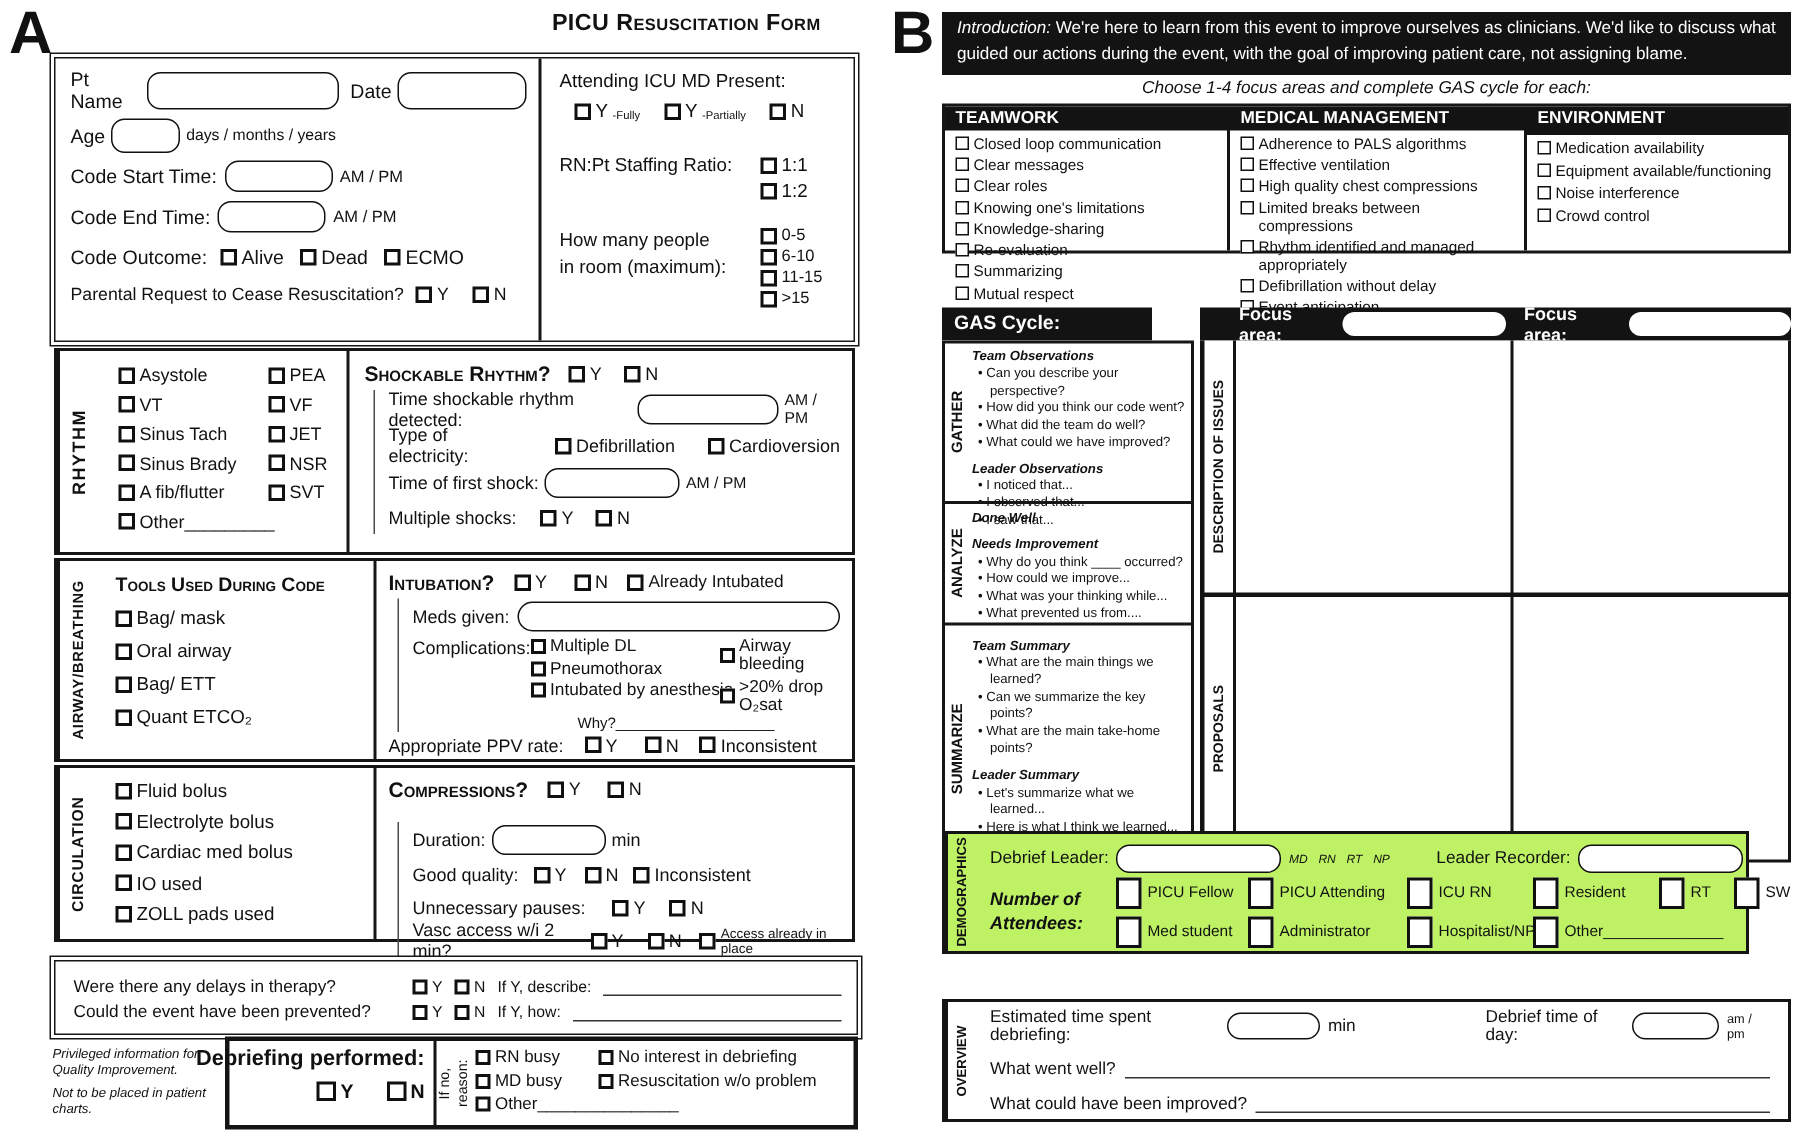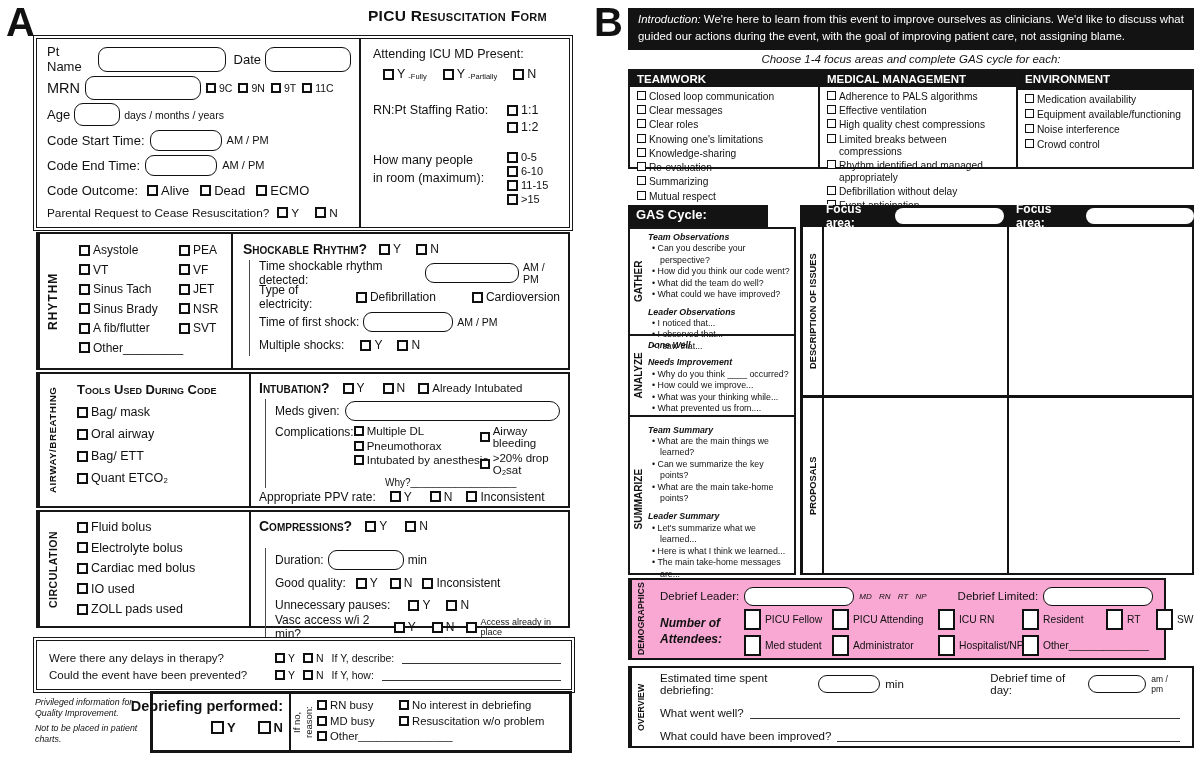--- a/index.html
+++ b/index.html
@@ -45,43 +45,20 @@
   <div class="abs sc" style="left:340px; top:7px; width:235px; text-align:center; font-size:15.5px; font-weight:bold; letter-spacing:.3px;">PICU Resuscitation Form</div>
 
   <div class="abs box dbl" style="left:36px; top:38px; width:534px; height:190px; display:flex;">
     <div class="pa-top-left">
       <div class="row" style="height:32px; gap:4px;">
         <span>Pt Name</span>
         <span class="rinp" style="width:128px; height:25px;"></span>
         <span style="margin-left:4px;">Date</span>
         <span class="rinp" style="width:86px; height:25px;"></span>
       </div>
-      <div class="row" style="height:30px; gap:5px;">
-        <span style="font-size:14.5px;">MRN</span>
-        <span class="rinp" style="width:116px; height:24px;"></span>
-        <span class="ynp" style="gap:6px; font-size:10.5px;">
-
-        <label class="ci">
-              <span class="cb" style="width:10px;height:10px;"></span>
-              <span class="cl">9C</span>
-            </label>
-            <label class="ci">
-              <span class="cb" style="width:10px;height:10px;"></span>
-              <span class="cl">9N</span>
-            </label>
-            <label class="ci">
-              <span class="cb" style="width:10px;height:10px;"></span>
-              <span class="cl">9T</span>
-            </label>
-            <label class="ci">
-              <span class="cb" style="width:10px;height:10px;"></span>
-              <span class="cl">11C</span>
-            </label>
-          </span>
-      </div>
       <div class="row" style="height:28px; gap:4px;">
         <span>Age</span>
         <span class="rinp" style="width:46px; height:23px;"></span>
         <span style="font-size:10.5px;">days / months / years</span>
       </div>
       <div class="row" style="height:27px; gap:5px;">
         <span>Code Start Time:</span>
         <span class="rinp" style="width:72px; height:21px;"></span>
         <span style="font-size:11px;">AM / PM</span>
       </div>
@@ -252,21 +229,21 @@
           </span>
       </div>
       <div class="indent" style="margin-top:3px;">
         <div class="row" style="height:25px; gap:4px;">
           <span>Time shockable rhythm detected:</span>
           <span class="rinp" style="width:94px; height:20px;"></span>
           <span style="font-size:10.5px;">AM / PM</span>
         </div>
         <div class="row" style="height:24px; gap:18px;">
           <span>Type of electricity:</span>
-          <span class="ynp" style="gap:36px;margin-left:15px;">
+          <span class="ynp" style="gap:22px;margin-left:15px;">
 
           <label class="ci">
                 <span class="cb"></span>
                 <span class="cl">Defibrillation</span>
               </label>
               <label class="ci">
                 <span class="cb"></span>
                 <span class="cl">Cardioversion</span>
               </label>
             </span>
@@ -762,28 +739,28 @@
         <div class="cell vert" style="font-size:9.3px;">DESCRIPTION OF ISSUES</div>
         <div class="cell"></div>
         <div class="cell"></div>
         <div class="cell vert" style="font-size:9.3px;">PROPOSALS</div>
         <div class="cell"></div>
         <div class="cell"></div>
       </div>
     </div>
   </div>
 
-  <div class="abs" style="left:628px; top:578px; width:538px; height:82px; border:2.8px solid #141414; background:#f9a8d4; display:flex;">
+  <div class="abs" style="left:628px; top:554px; width:538px; height:82px; border:2.8px solid #141414; background:#bef264; display:flex;">
     <div class="strip vert" style="width:20px; font-size:8.8px; border-right:2px solid #141414;">DEMOGRAPHICS</div>
     <div style="flex:1; padding:4px 8px 2px 10px; display:flex; flex-direction:column;">
       <div class="row" style="height:24px; gap:5px; font-size:11.5px;">
         <span>Debrief Leader:</span>
         <span class="rinp" style="width:110px; height:19px;"></span>
         <span style="font-size:8px; font-style:italic; word-spacing:5px;">MD RN RT NP</span>
-        <span style="margin-left:26px;">Debrief Limited:</span>
+        <span style="margin-left:26px;">Leader Recorder:</span>
         <span class="rinp" style="width:110px; height:19px;"></span>
       </div>
       <div style="flex:1; display:flex; align-items:center;">
         <div style="width:84px; font-weight:bold; font-style:italic; font-size:12px; line-height:1.3;">
           <span>Number of</span><br><span>Attendees:</span>
         </div>
         <div style="flex:1; display:grid; grid-template-columns:82px 100px 78px 78px 44px 38px; column-gap:6px; row-gap:5px; font-size:10.3px;">
 
         <label class="ci" style="gap:4px;">
               <span class="cb cbb"></span>

